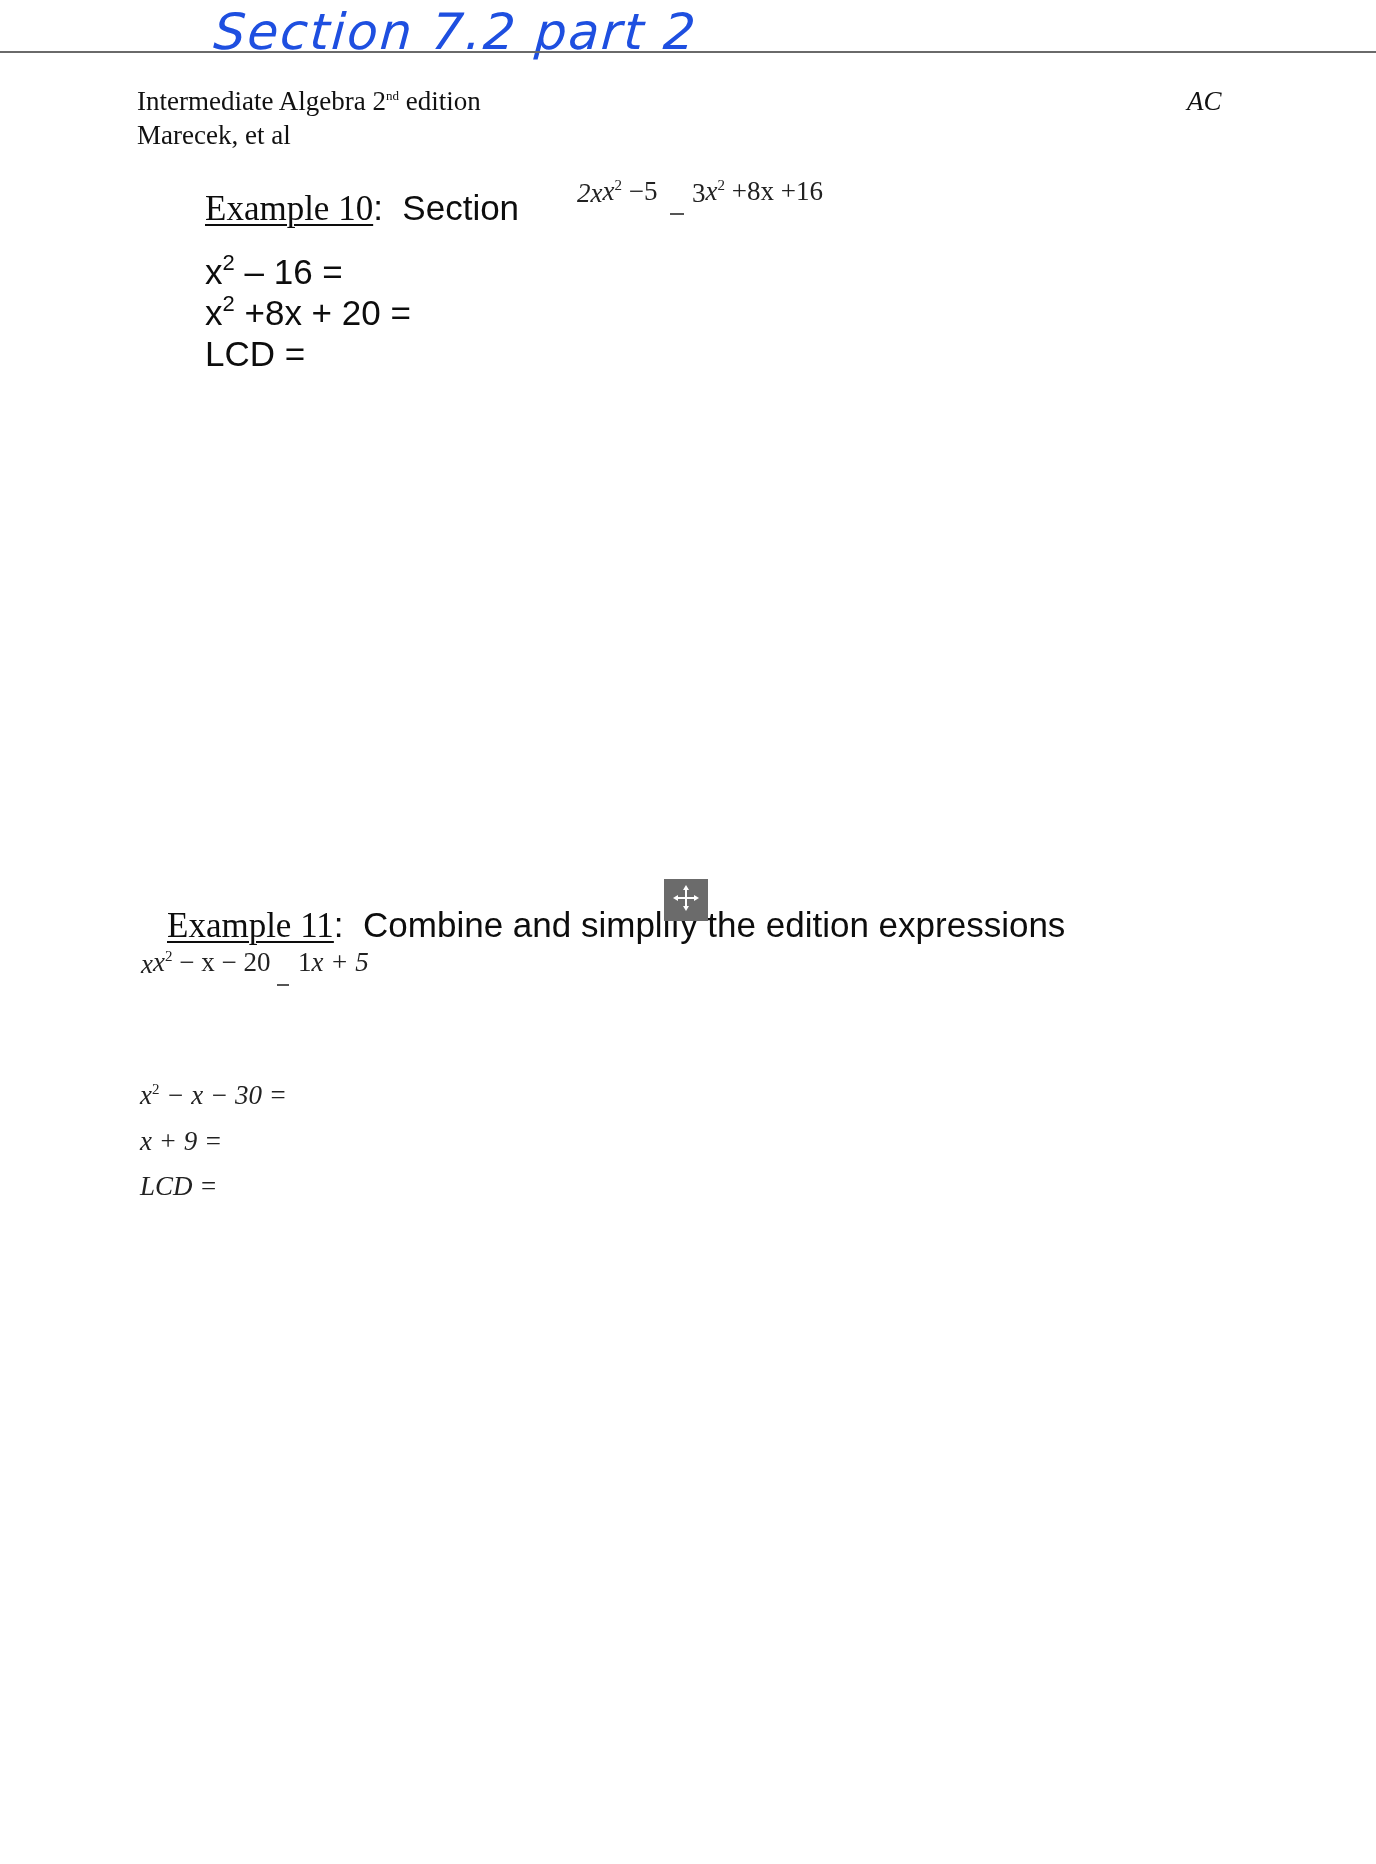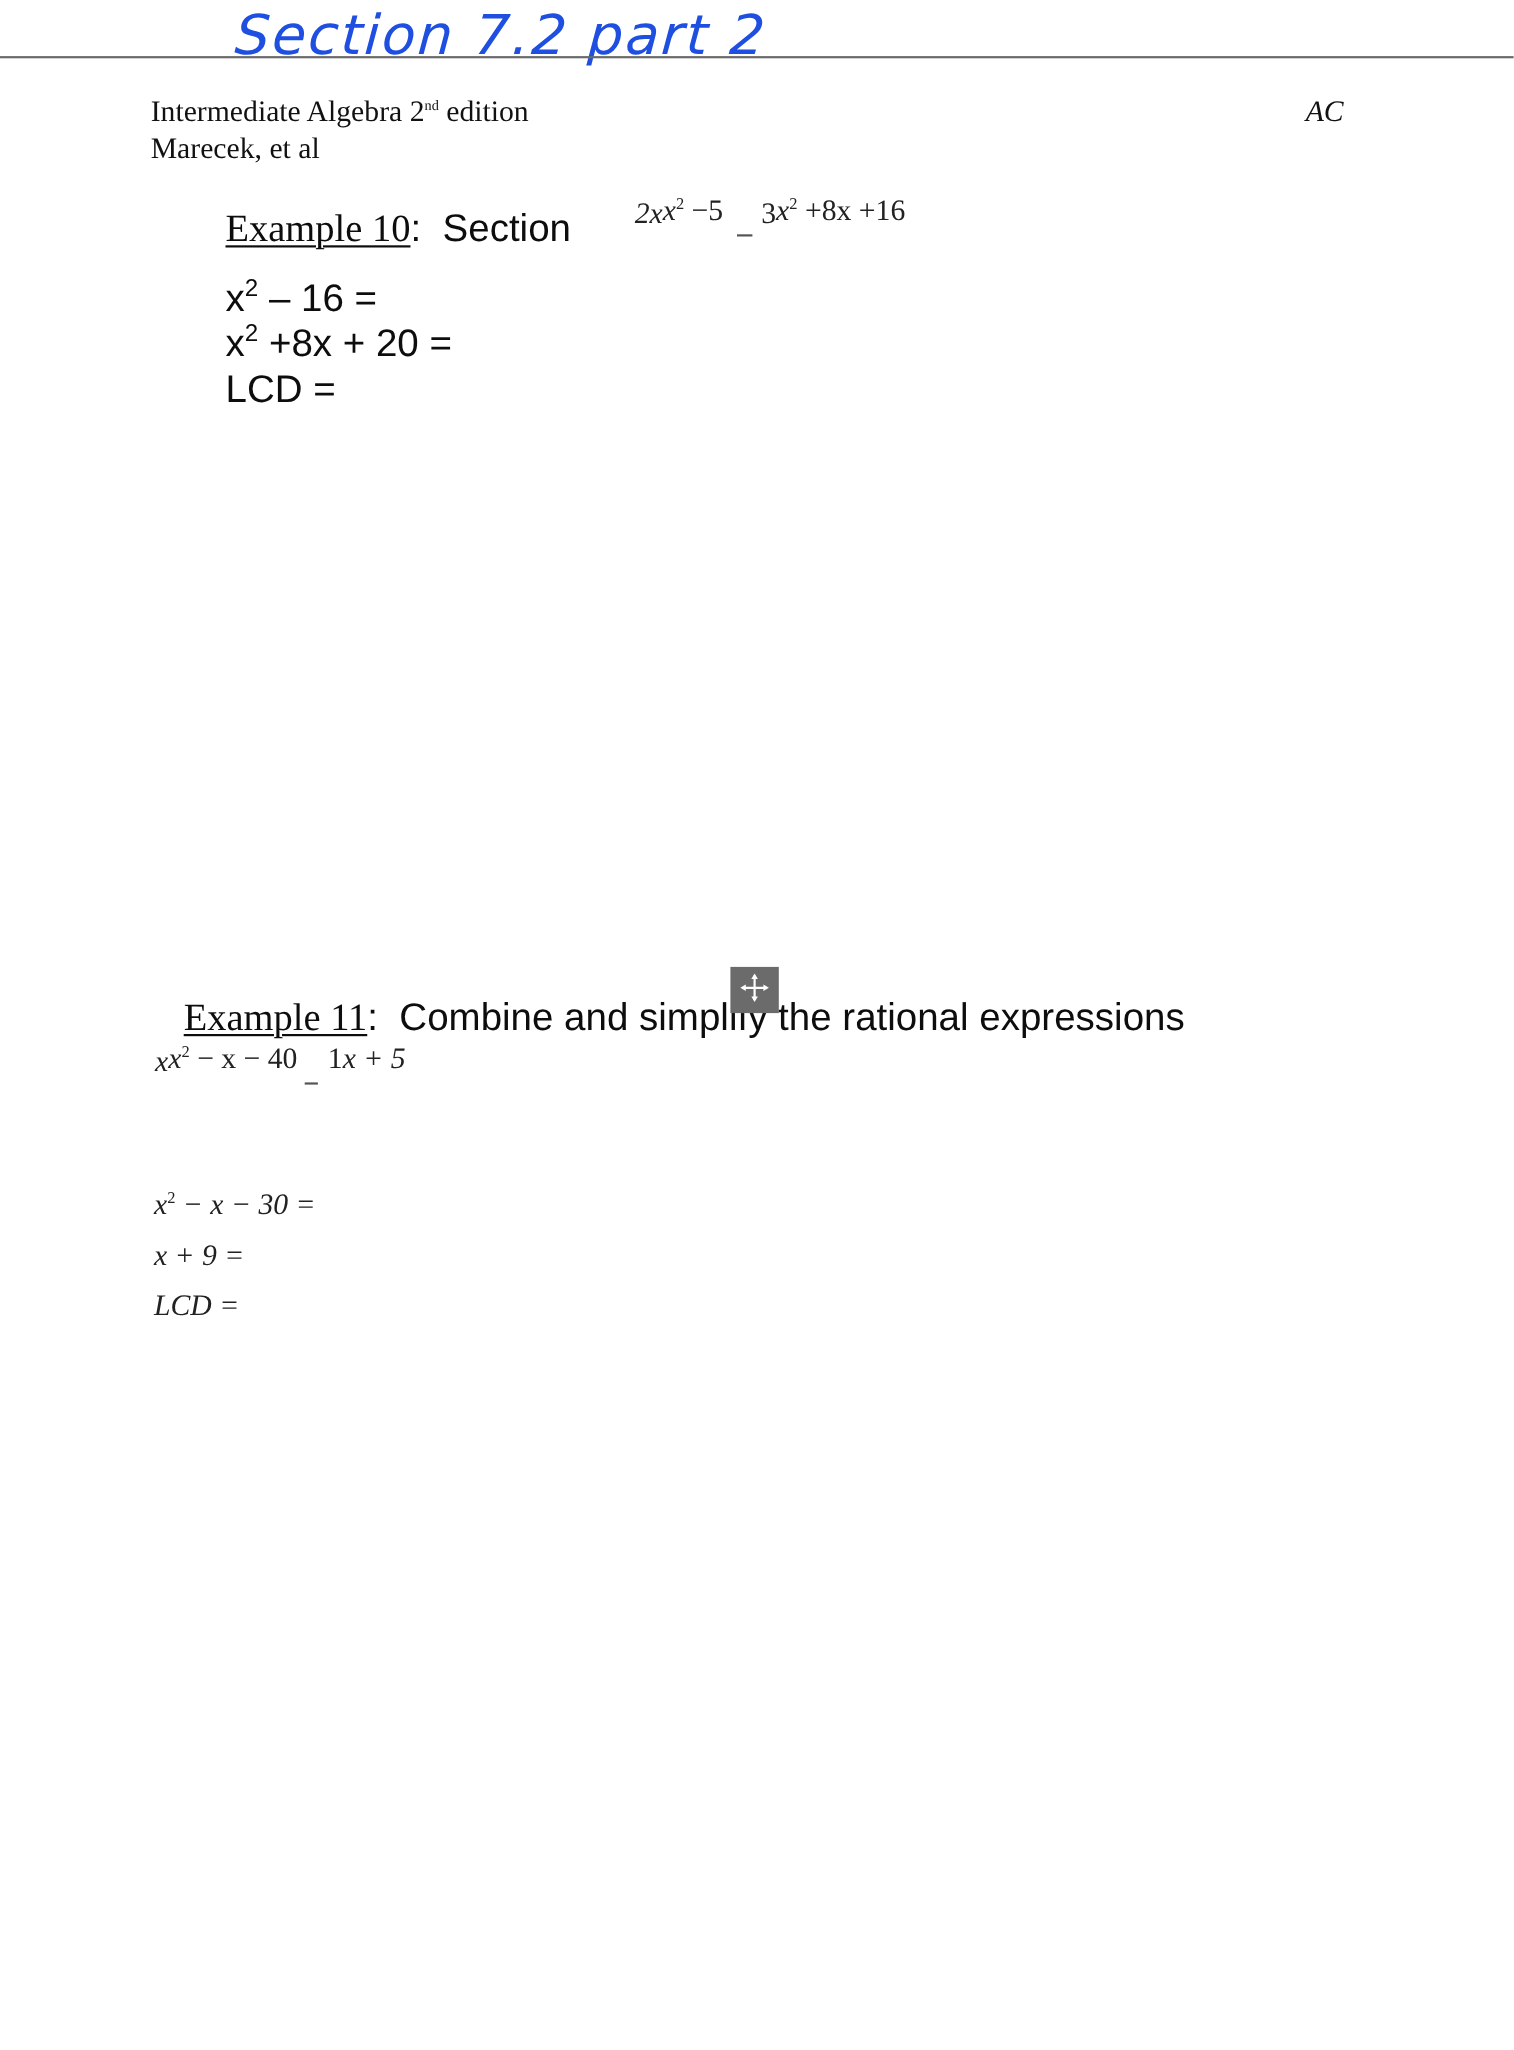--- a/index.html
+++ b/index.html
@@ -69,41 +69,41 @@
 <div class="frac" style="left:692px; top:176px; width:142px;">
   <div class="num"><span>3</span></div>
   <div class="bar"></div>
   <div class="den"><i>x</i><sup>2</sup><span> +8x +16</span></div>
 </div>
 
 <div class="abs sans" style="left:205px; top:252px;"><span>x</span><sup>2</sup><span> – 16 =</span></div>
 <div class="abs sans" style="left:205px; top:293px;"><span>x</span><sup>2</sup><span> +8x + 20 =</span></div>
 <div class="abs sans" style="left:205px; top:334px;">LCD =</div>
 
-<div class="abs sans" style="left:167px; top:905px;"><span class="ul">Example 11</span><span>:</span><span>&nbsp;&nbsp;</span><span>Combine and simplify the rational expressions</span></div>
+<div class="abs sans" style="left:167px; top:905px;"><span class="ul">Example 11</span><span>:</span><span>&nbsp;&nbsp;</span><span>Combine and simplify the edition expressions</span></div>
 
 <div class="abs move-handle">
   <span>
     <svg width="30" height="30" viewBox="0 0 30 30">
       <g stroke="#ffffff" stroke-width="2" fill="#ffffff">
         <line x1="15" y1="4" x2="15" y2="26"></line>
         <line x1="4" y1="15" x2="26" y2="15"></line>
         <polygon points="15,2 12,7 18,7" stroke-width="0"></polygon>
         <polygon points="15,28 12,23 18,23" stroke-width="0"></polygon>
         <polygon points="2,15 7,12 7,18" stroke-width="0"></polygon>
         <polygon points="28,15 23,12 23,18" stroke-width="0"></polygon>
       </g>
     </svg>
   </span>
 </div>
 
 <div class="frac" style="left:141px; top:947px; width:130px;">
   <div class="num"><i>x</i></div>
   <div class="bar"></div>
-  <div class="den"><i>x</i><sup>2</sup><span> − x − 40</span></div>
+  <div class="den"><i>x</i><sup>2</sup><span> − x − 20</span></div>
 </div>
 <div class="op" style="left:277px; top:984px; width:12px;"></div>
 <div class="frac" style="left:298px; top:947px; width:61px;">
   <div class="num"><span>1</span></div>
   <div class="bar"></div>
   <div class="den"><i>x + 5</i></div>
 </div>
 
 <div class="abs math" style="left:140px; top:1080px;"><i>x</i><sup>2</sup><i> − x − 30 =</i></div>
 <div class="abs math" style="left:140px; top:1126px;"><i>x + 9 =</i></div>

